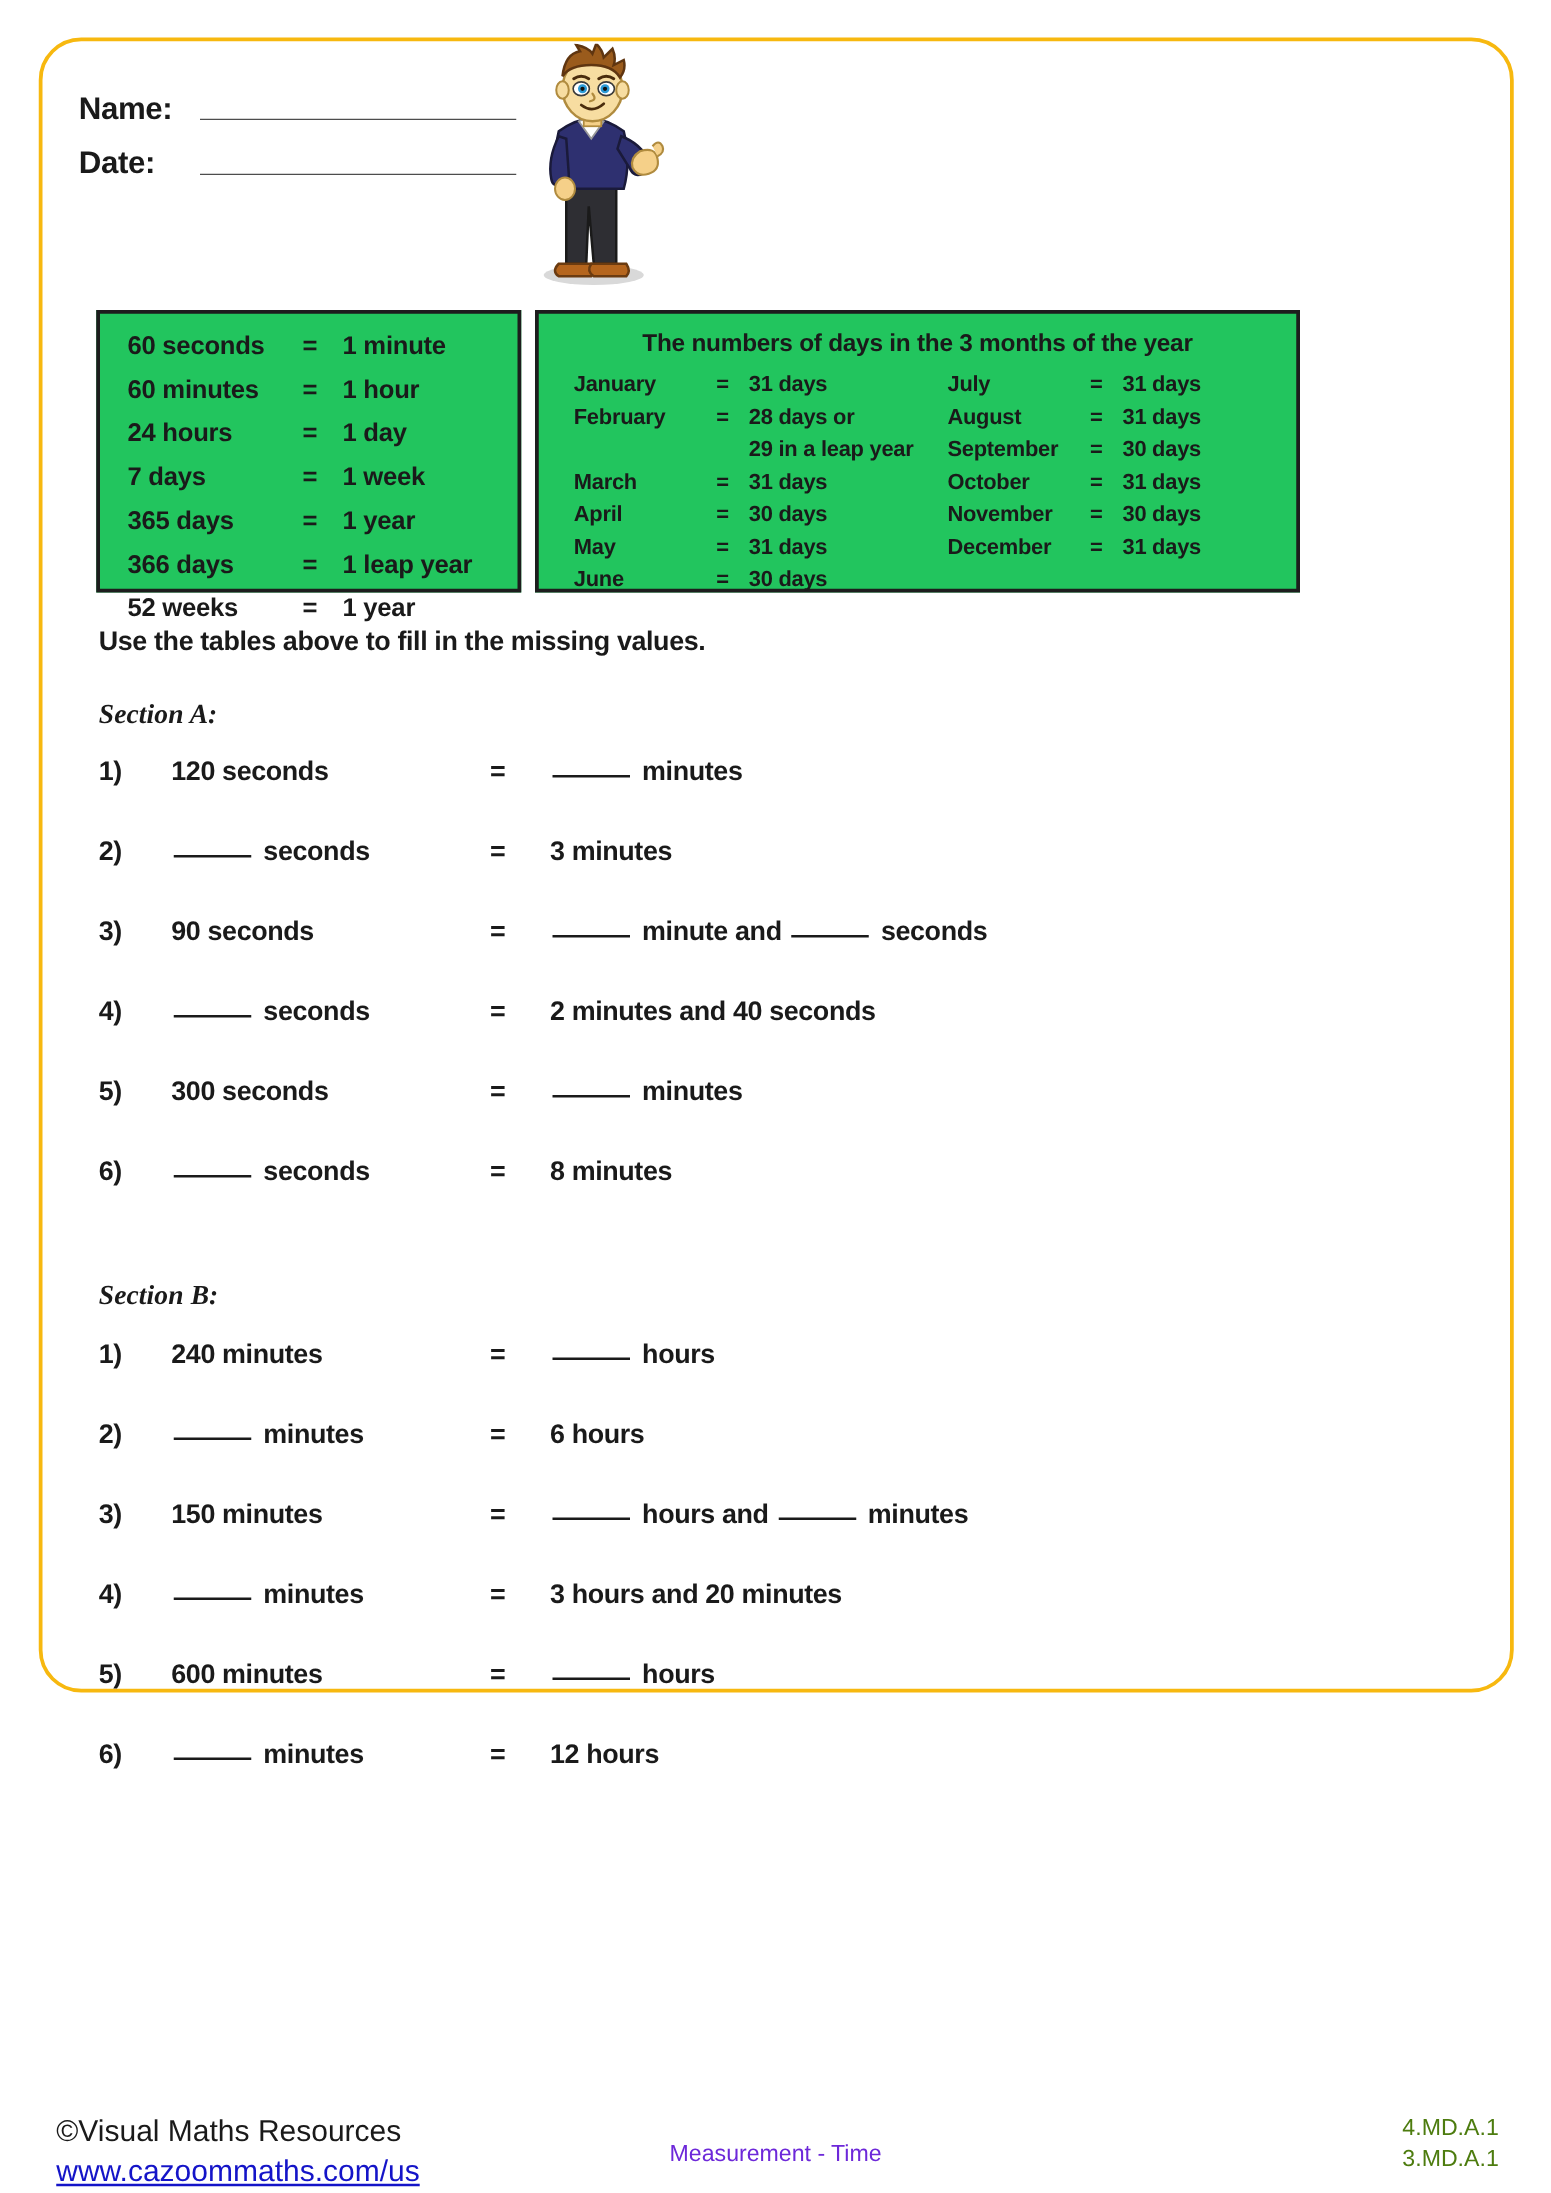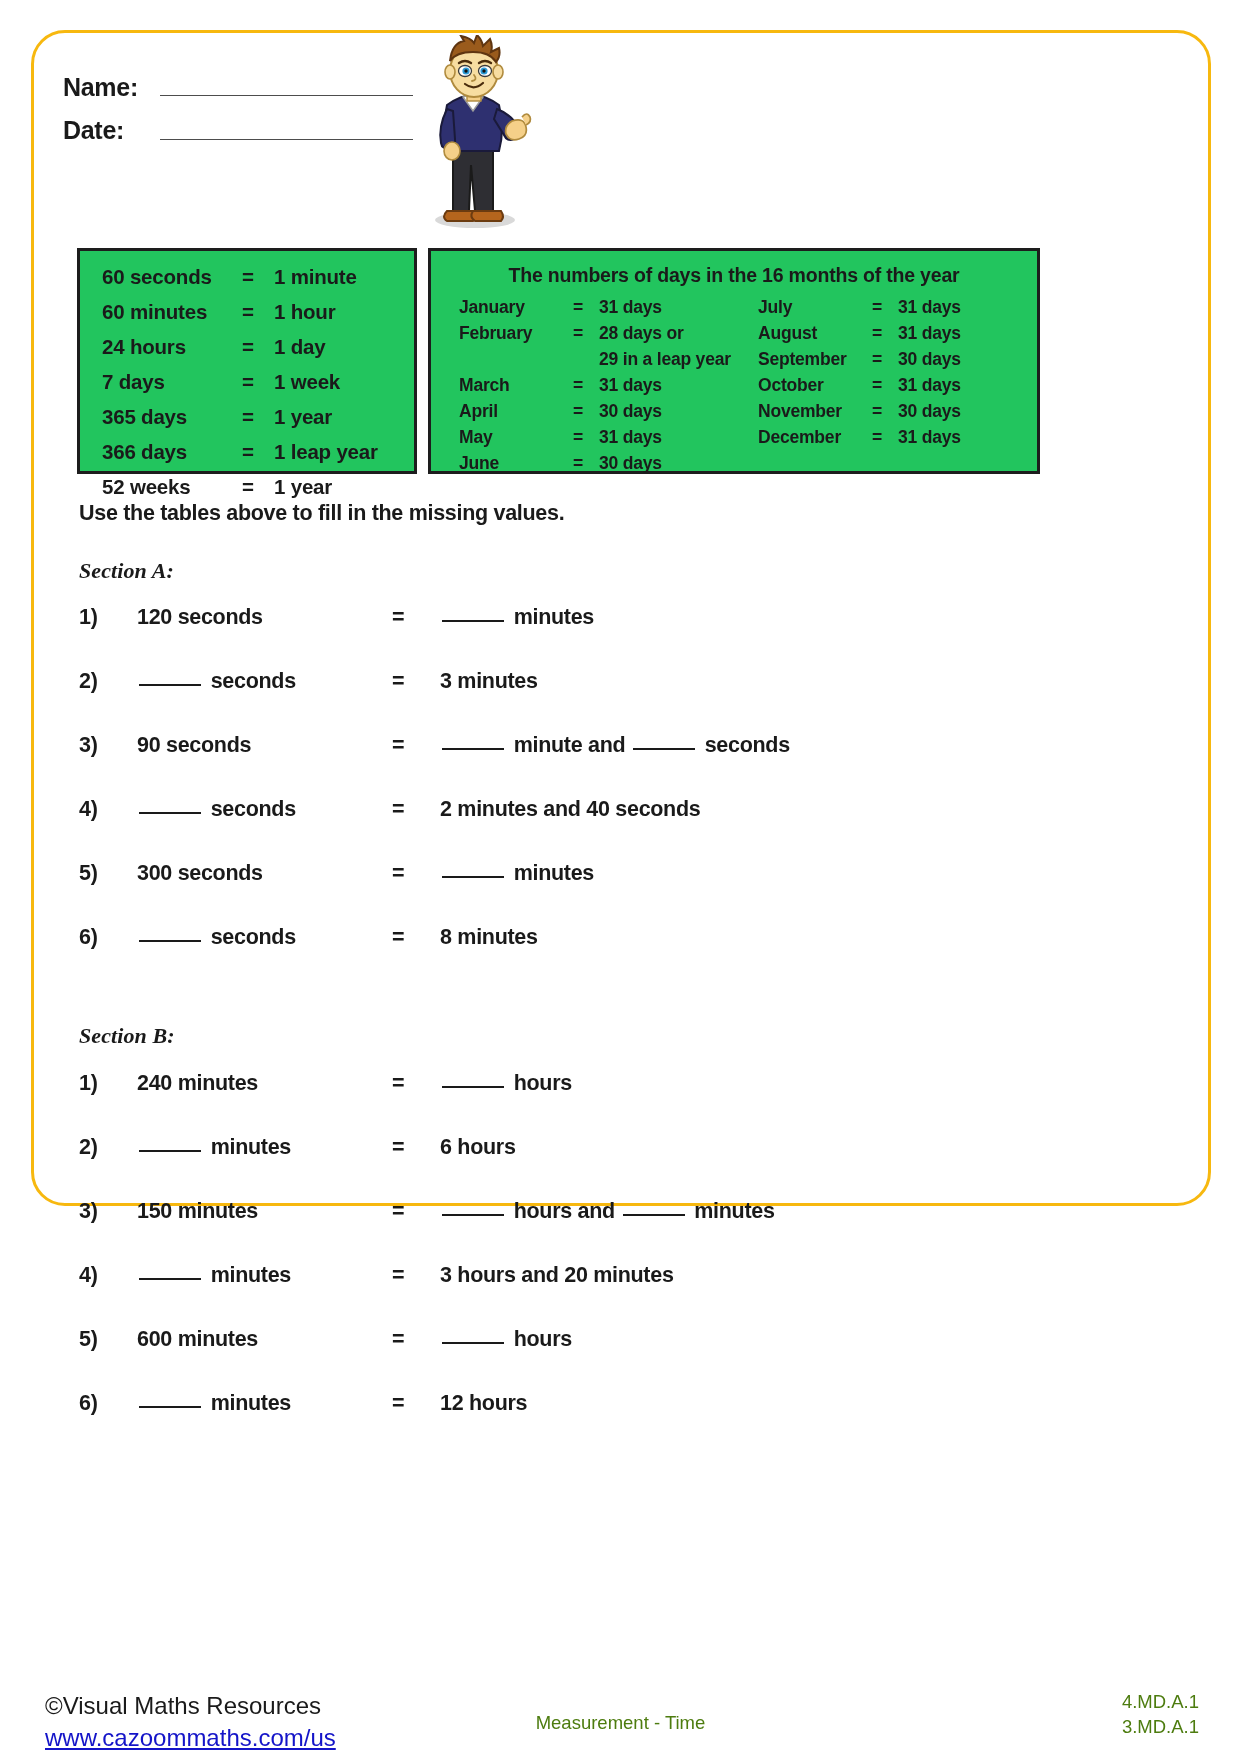--- a/index.html
+++ b/index.html
@@ -12,21 +12,21 @@
     font-family: "Liberation Sans", sans-serif;
     color: #1a1a1a;
     position: relative;
     overflow: hidden;
   }
 
   
   .page-frame {
     position: absolute;
     left: 31px; top: 30px;
-    width: 1180px; height: 1176px;
+    width: 1180px; height: 1324px;
     border: 3px solid #0c4a6e;
     border-radius: 34px;
     background: #ffffff;
   }
 
   
   .header { position: absolute; left: 0; top: 0; width: 100%; height: 200px; }
 
   .namedate { position: absolute; left: 29px; top: 41px; }
   .nd-row { display: flex; align-items: flex-end; margin-bottom: 17px; }
@@ -168,21 +168,21 @@
   .foot-left {
     position: absolute; left: 45px; top: 0;
     font-size: 24px; line-height: 1.35; color: #1a1a1a;
   }
   .foot-url {
     color: #1414c8; text-decoration: underline;
     display: block;
   }
   .foot-center {
     position: absolute; left: 0; top: 22px; width: 1241px;
-    text-align: center; font-size: 18.5px; color: #4d7c0f;
+    text-align: center; font-size: 18.5px; color: #6d28d9;
   }
   .foot-right {
     position: absolute; right: 42px; top: 0;
     text-align: right; font-size: 18.5px; line-height: 1.35; color: #4d7c0f;
   }
 </style>
 </head>
 <body>
 
 <div class="page-frame" style="border-color: rgb(247, 184, 15);">
@@ -284,21 +284,21 @@
           <span class="conv-right">1 leap year</span>
         </div>
         <div class="conv-row">
           <span class="conv-left">52 weeks</span>
           <span class="conv-eq">=</span>
           <span class="conv-right">1 year</span>
         </div>
       </div>
 
     <div class="tbl tbl-months" style="border-color: rgb(29, 29, 29);">
-      <div class="months-title">The numbers of days in the 16 months of the year</div>
+      <div class="months-title">The numbers of days in the 3 months of the year</div>
       <div class="months-cols">
         <div class="months-col left" id="months-left">
             <div class="m-row">
               <span class="m-name">January</span>
               <span class="m-eq">=</span>
               <span class="m-val">31 days</span>
             </div>
             <div class="m-row">
               <span class="m-name">February</span>
               <span class="m-eq">=</span>

